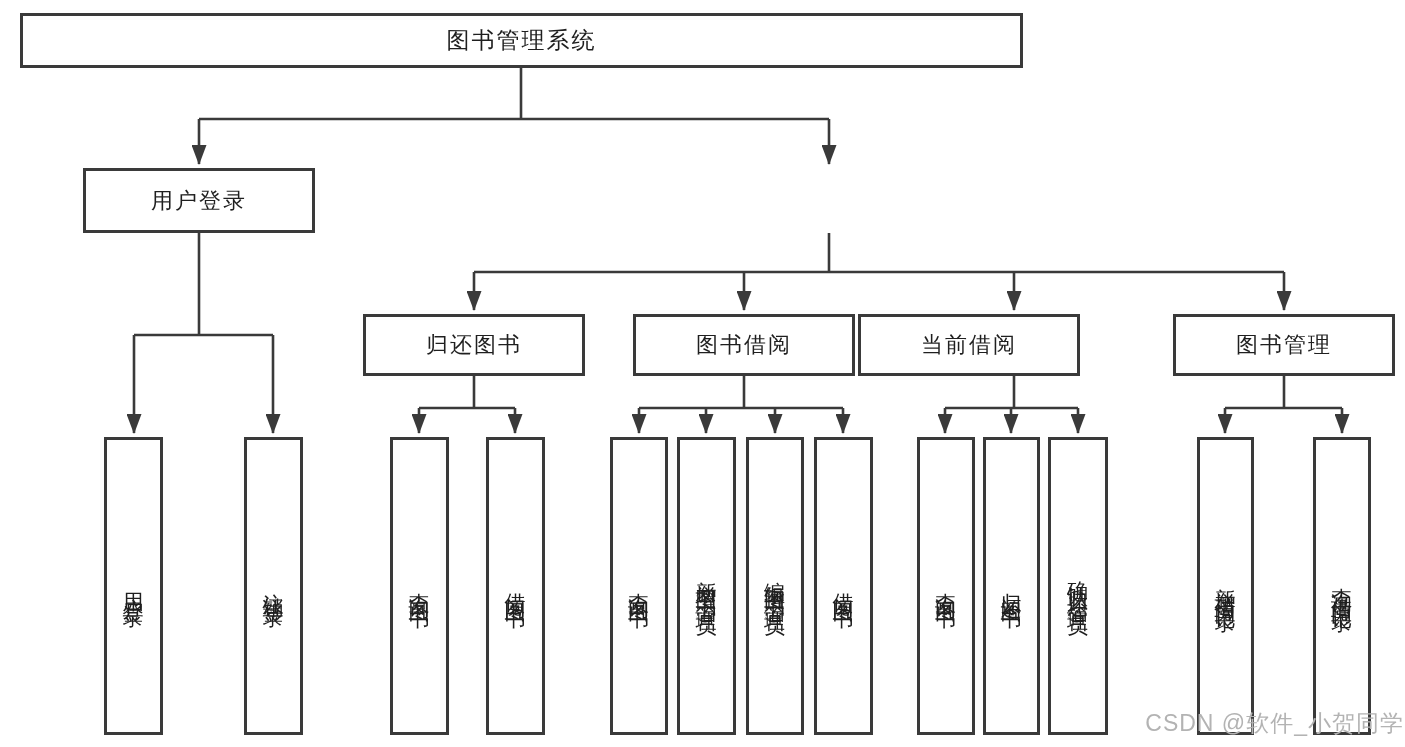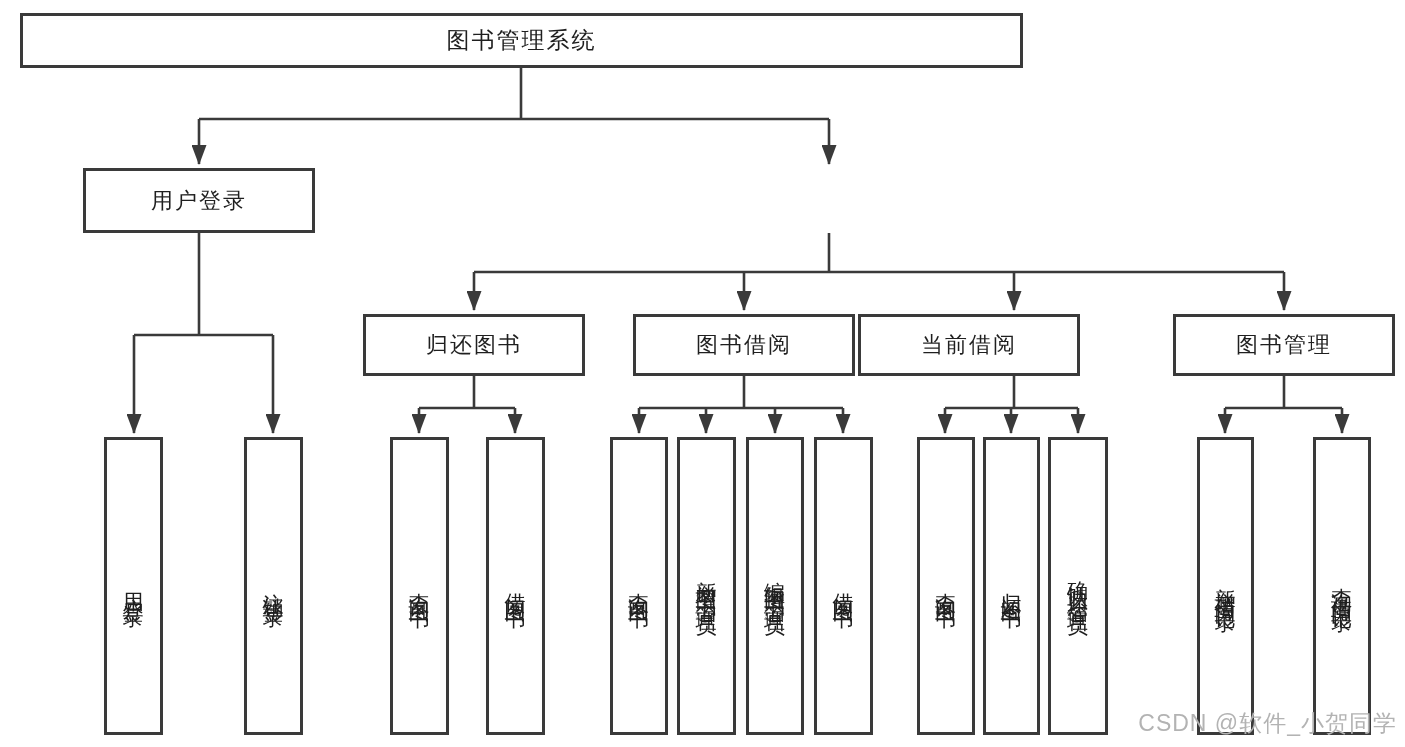--- a/index.html
+++ b/index.html
@@ -57,21 +57,21 @@
   #n-bb-add{left:677px;width:59px;}
   #n-bb-edit{left:746px;width:58px;}
   #n-bb-borrow{left:814px;width:59px;}
   #n-cb-query{left:917px;width:58px;}
   #n-cb-return{left:983px;width:57px;}
   #n-cb-confirm{left:1048px;width:60px;}
   #n-br-add{left:1197px;width:57px;}
   #n-br-query{left:1313px;width:58px;}
   .watermark{
     position:absolute;
-    right:8px;bottom:8px;
+    right:1px;bottom:8px;
     font-size:23px;
     letter-spacing:1px;
     color:var(--watermark);
     z-index:5;
   }
 </style>
 </head>
 <body>
 
 <div class="stage">

